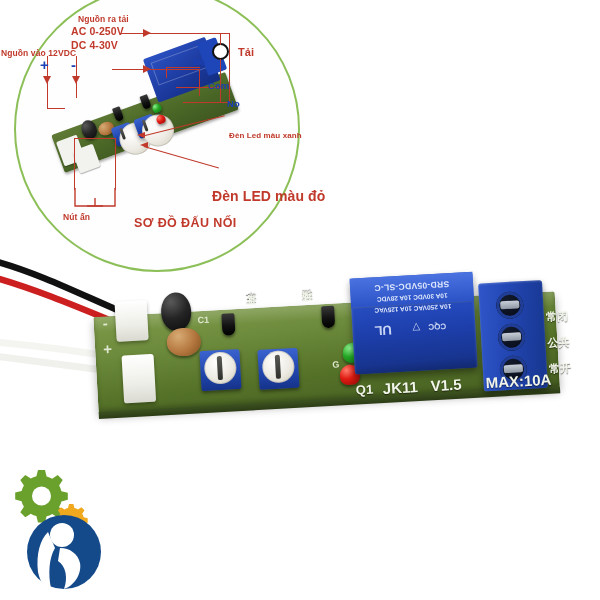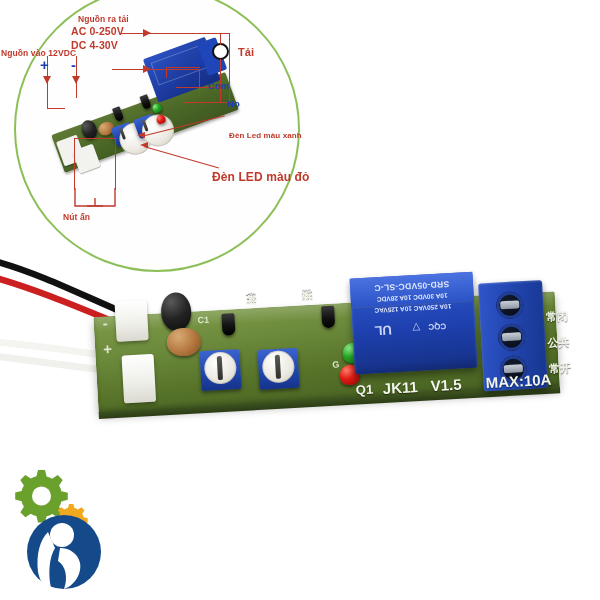--- a/index.html
+++ b/index.html
@@ -336,22 +336,23 @@
     <div class="diag-label" style="left:55px;top:37px;font-size:10.5px;">AC 0-250V</div>
     <div class="diag-label" style="left:55px;top:51px;font-size:10.5px;">DC 4-30V</div>
     <div class="diag-label" style="left:222px;top:58px;font-size:11px;">Tải</div>
     <div class="diag-label" style="left:-15px;top:60px;font-size:8.5px;">Nguồn vào 12VDC</div>
     <div class="diag-label blue" style="left:24px;top:68px;font-size:15px;">+</div>
     <div class="diag-label blue" style="left:55px;top:68px;font-size:15px;">-</div>
     <div class="diag-label blue" style="left:177px;top:68px;font-size:9.5px;">Nc</div>
     <div class="diag-label blue" style="left:192px;top:92px;font-size:9.5px;">Com</div>
     <div class="diag-label blue" style="left:211px;top:110px;font-size:9.5px;">No</div>
     <div class="diag-label" style="left:213px;top:143px;font-size:8px;">Đèn Led màu xanh</div>
-    <div class="diag-label" style="left:196px;top:182px;font-size:12px;">Đèn LED màu đỏ</div>
+    <div class="diag-label" style="left:196px;top:200px;font-size:14px;">Đèn LED màu đỏ</div>
     <div class="diag-label" style="left:47px;top:224px;font-size:8.5px;">Nút ấn</div>
+    <div class="diag-label" style="left:118px;top:228px;font-size:12.5px;letter-spacing:.4px;">SƠ ĐỒ ĐẤU NỐI</div>
   </div>
 
   <div id="board-photo">
 
     <svg style="position:absolute;left:-70px;top:-5px;width:230px;height:160px;overflow:visible;">
       <path d="M-2 12 C 40 24, 80 44, 122 62" stroke="#111111" stroke-width="6.5" fill="none" stroke-linecap="round"></path>
       <path d="M-4 28 C 38 40, 80 58, 124 76" stroke="#cc1f1f" stroke-width="6.5" fill="none" stroke-linecap="round"></path>
       <path d="M-6 92 C 40 96, 86 102, 132 110" stroke="#f4f4f0" stroke-width="7" fill="none" stroke-linecap="round"></path>
       <path d="M-6 106 C 40 112, 88 118, 134 124" stroke="#f0f0ec" stroke-width="7" fill="none" stroke-linecap="round"></path>
     </svg>

